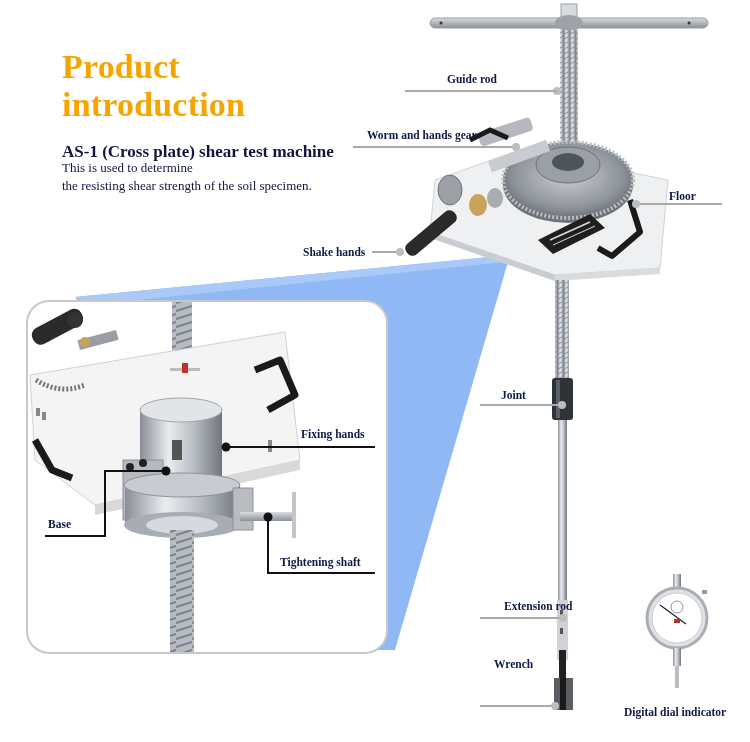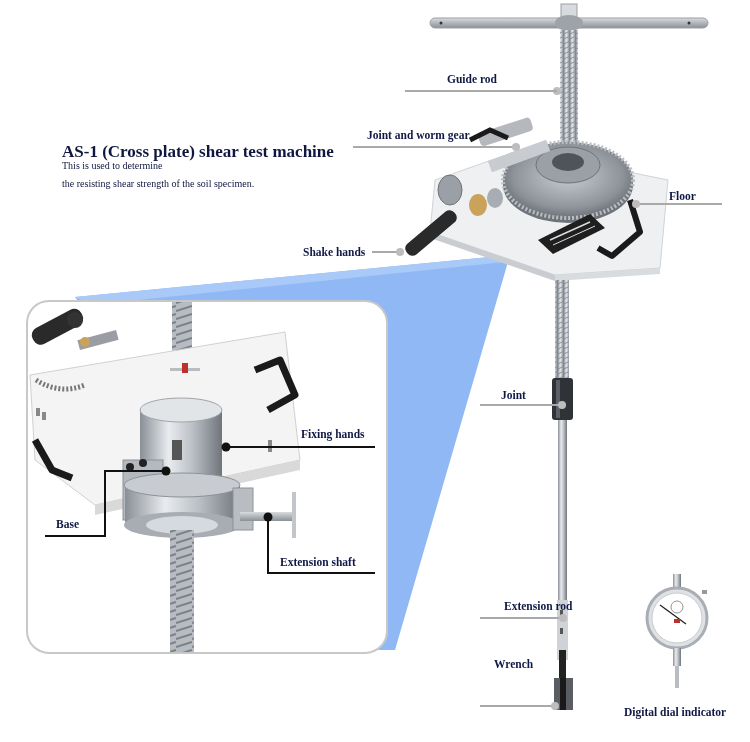--- a/index.html
+++ b/index.html
@@ -2,21 +2,21 @@
 <html><head>
 <meta charset="utf-8">
 <style>
   html, body { margin: 0; padding: 0; background: #ffffff; }
   body { width: 750px; height: 742px; position: relative; overflow: hidden;
          font-family: "Liberation Serif", "DejaVu Serif", serif; }
   .abs { position: absolute; }
   .title { left: 62px; top: 48px; color: #f5a400; font-weight: bold;
            font-size: 34px; line-height: 38px; letter-spacing: 0.2px; }
   .subtitle { left: 62px; top: 142px; color: #0f1640; font-weight: bold; font-size: 17px; }
-  .desc { left: 62px; color: #0f1640; font-size: 10px; text-align: right; }
+  .desc { left: 62px; color: #0f1640; font-size: 13px; text-align: right; }
   .desc1 { top: 160px; }
   .desc2 { top: 178px; }
   .lbl { color: #101845; font-weight: bold; font-size: 11.5px; white-space: nowrap; text-align: center; }
   svg { position: absolute; left: 0; top: 0; }
 </style>
 </head>
 <body>
 
 <svg width="750" height="742" viewBox="0 0 750 742">
   <defs>
@@ -181,30 +181,32 @@
     <line x1="226" y1="447" x2="375" y2="447" stroke="#111" stroke-width="2"></line>
     <circle cx="226" cy="447" r="4.5" fill="#111"></circle>
     <polyline points="166,471 105,471 105,536 45,536" fill="none" stroke="#111" stroke-width="2"></polyline>
     <circle cx="166" cy="471" r="4.5" fill="#111"></circle>
     <polyline points="268,517 268,573 375,573" fill="none" stroke="#111" stroke-width="2"></polyline>
     <circle cx="268" cy="517" r="4.5" fill="#111"></circle>
   </g>
 </svg>
 
 <div class="abs title">
+  <div>Product</div>
+  <div>introduction</div>
 </div>
 <div class="abs subtitle">AS-1 (Cross plate) shear test machine</div>
 <div class="abs desc desc1">This is used to determine</div>
 <div class="abs desc desc2">the resisting shear strength of the soil specimen.</div>
 
 <div class="abs lbl" style="left:447px; top:73px;">Guide rod</div>
-<div class="abs lbl" style="left:367px; top:129px;">Joint and worm gear</div>
+<div class="abs lbl" style="left:367px; top:129px;">Worm and hands gear</div>
 <div class="abs lbl" style="left:669px; top:190px;">Floor</div>
 <div class="abs lbl" style="left:303px; top:246px;font-family:Liberation Serif, serif;">Shake hands</div>
 <div class="abs lbl" style="left:501px; top:389px;">Joint</div>
 <div class="abs lbl" style="left:504px; top:600px;">Extension rod</div>
 <div class="abs lbl" style="left:494px; top:658px;">Wrench</div>
 
 <div class="abs lbl" style="left:301px; top:428px;">Fixing hands</div>
-<div class="abs lbl" style="left:56px; top:518px;">Base</div>
-<div class="abs lbl" style="left:280px; top:556px;">Extension shaft</div>
+<div class="abs lbl" style="left:48px; top:518px;">Base</div>
+<div class="abs lbl" style="left:280px; top:556px;">Tightening shaft</div>
 
 <div class="abs lbl" style="left:624px; top:706px;">Digital dial indicator</div>
 
 </body></html>

